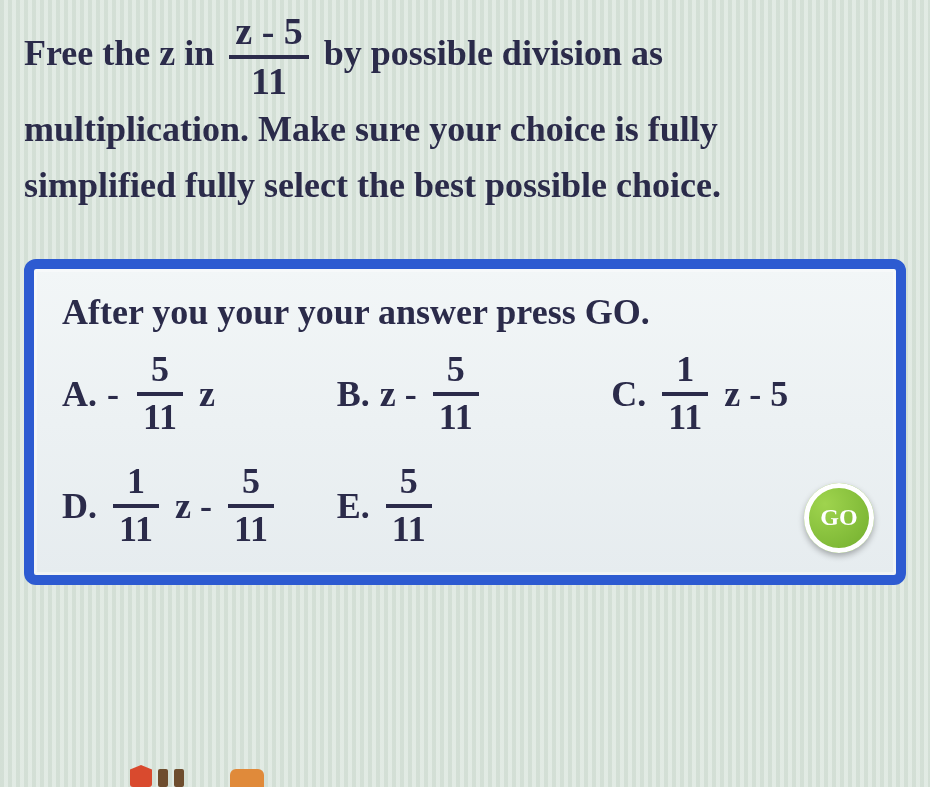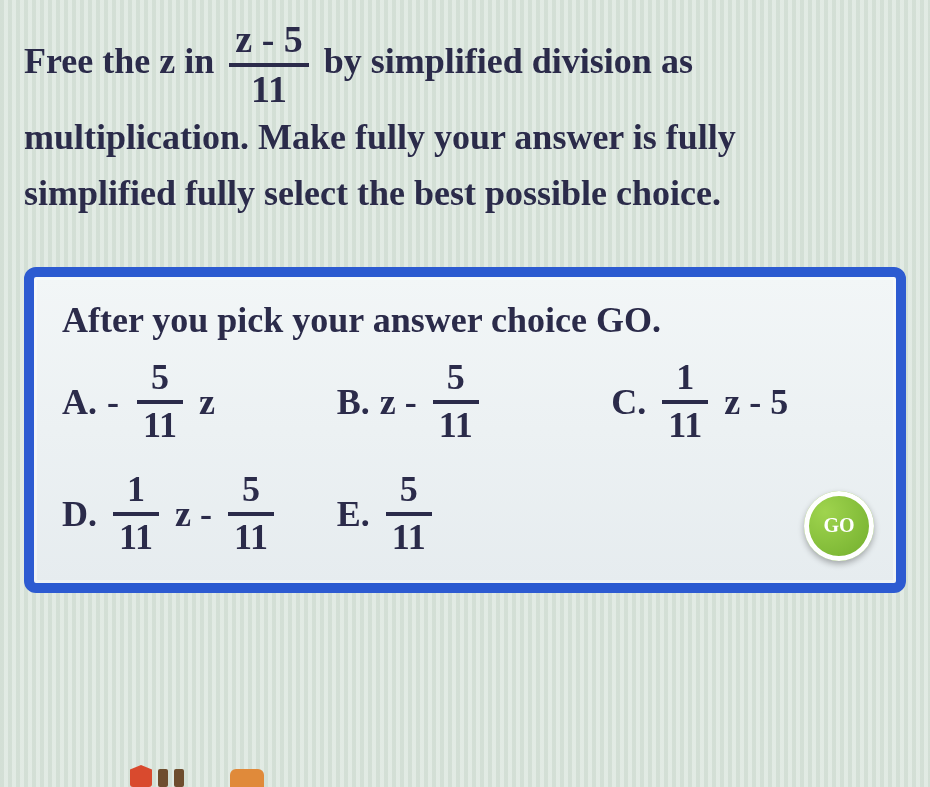--- a/index.html
+++ b/index.html
@@ -3,21 +3,21 @@
 <meta charset="utf-8">
 <style>
   html,body{margin:0;padding:0;width:930px;height:787px;overflow:hidden}
   body{
     background:
       linear-gradient(180deg,rgba(140,170,150,.05),rgba(140,170,150,.05)),
       repeating-linear-gradient(90deg,#d7e2d9 0 4px,#e6eee8 4px 8px);
     font-family:"Comic Sans MS","Comic Sans",cursive;
     color:#2b2b4a;
   }
-  .page{padding:20px 24px 0;box-sizing:border-box;height:100%}
+  .page{padding:12px 24px 0;box-sizing:border-box;height:100%}
   .question{
     font-size:36px;
     line-height:1.55;
     font-weight:700;
   }
   .nowrap{white-space:nowrap}
   
   .frac{
     display:inline-flex;
     flex-direction:column;
@@ -74,21 +74,21 @@
     bottom:22px;
     width:70px;
     height:70px;
     border:none;
     border-radius:50%;
     background:radial-gradient(circle at 30% 30%,#9fd44e,#6eab2a);
     box-shadow:inset 0 0 0 5px #ffffff, 0 3px 6px rgba(0,0,0,.3);
     color:#fff;
     font-family:"Comic Sans MS",cursive;
     font-weight:700;
-    font-size:20px;
+    font-size:24px;
     cursor:pointer;
   }
   
   .bottom-deco{
     position:absolute;
     left:130px;
     bottom:0;
     height:20px;
     display:flex;
     align-items:flex-end;
@@ -109,27 +109,27 @@
 
 <div class="page">
 
   <div class="question">
     <span>Free the z in</span>
     <span class="frac nowrap">
       <span class="num">z - 5</span>
       <span class="bar"></span>
       <span class="den">11</span>
     </span>
-    <span>by simplified division as</span><br>
-    <span>multiplication. Make fully your answer is fully</span><br>
+    <span>by possible division as</span><br>
+    <span>multiplication. Make sure your choice is fully</span><br>
     <span>simplified fully select the best possible choice.</span>
   </div>
 
   <div class="panel">
-    <div class="instr">After you pick your answer choice GO.</div>
+    <div class="instr">After you your your answer press GO.</div>
 
     <div class="answers">
 
       <div class="choice">
         <span class="lab">A.</span>
         <span class="neg">-</span>
         <span class="frac">
           <span class="num">5</span>
           <span class="bar"></span>
           <span class="den">11</span>

